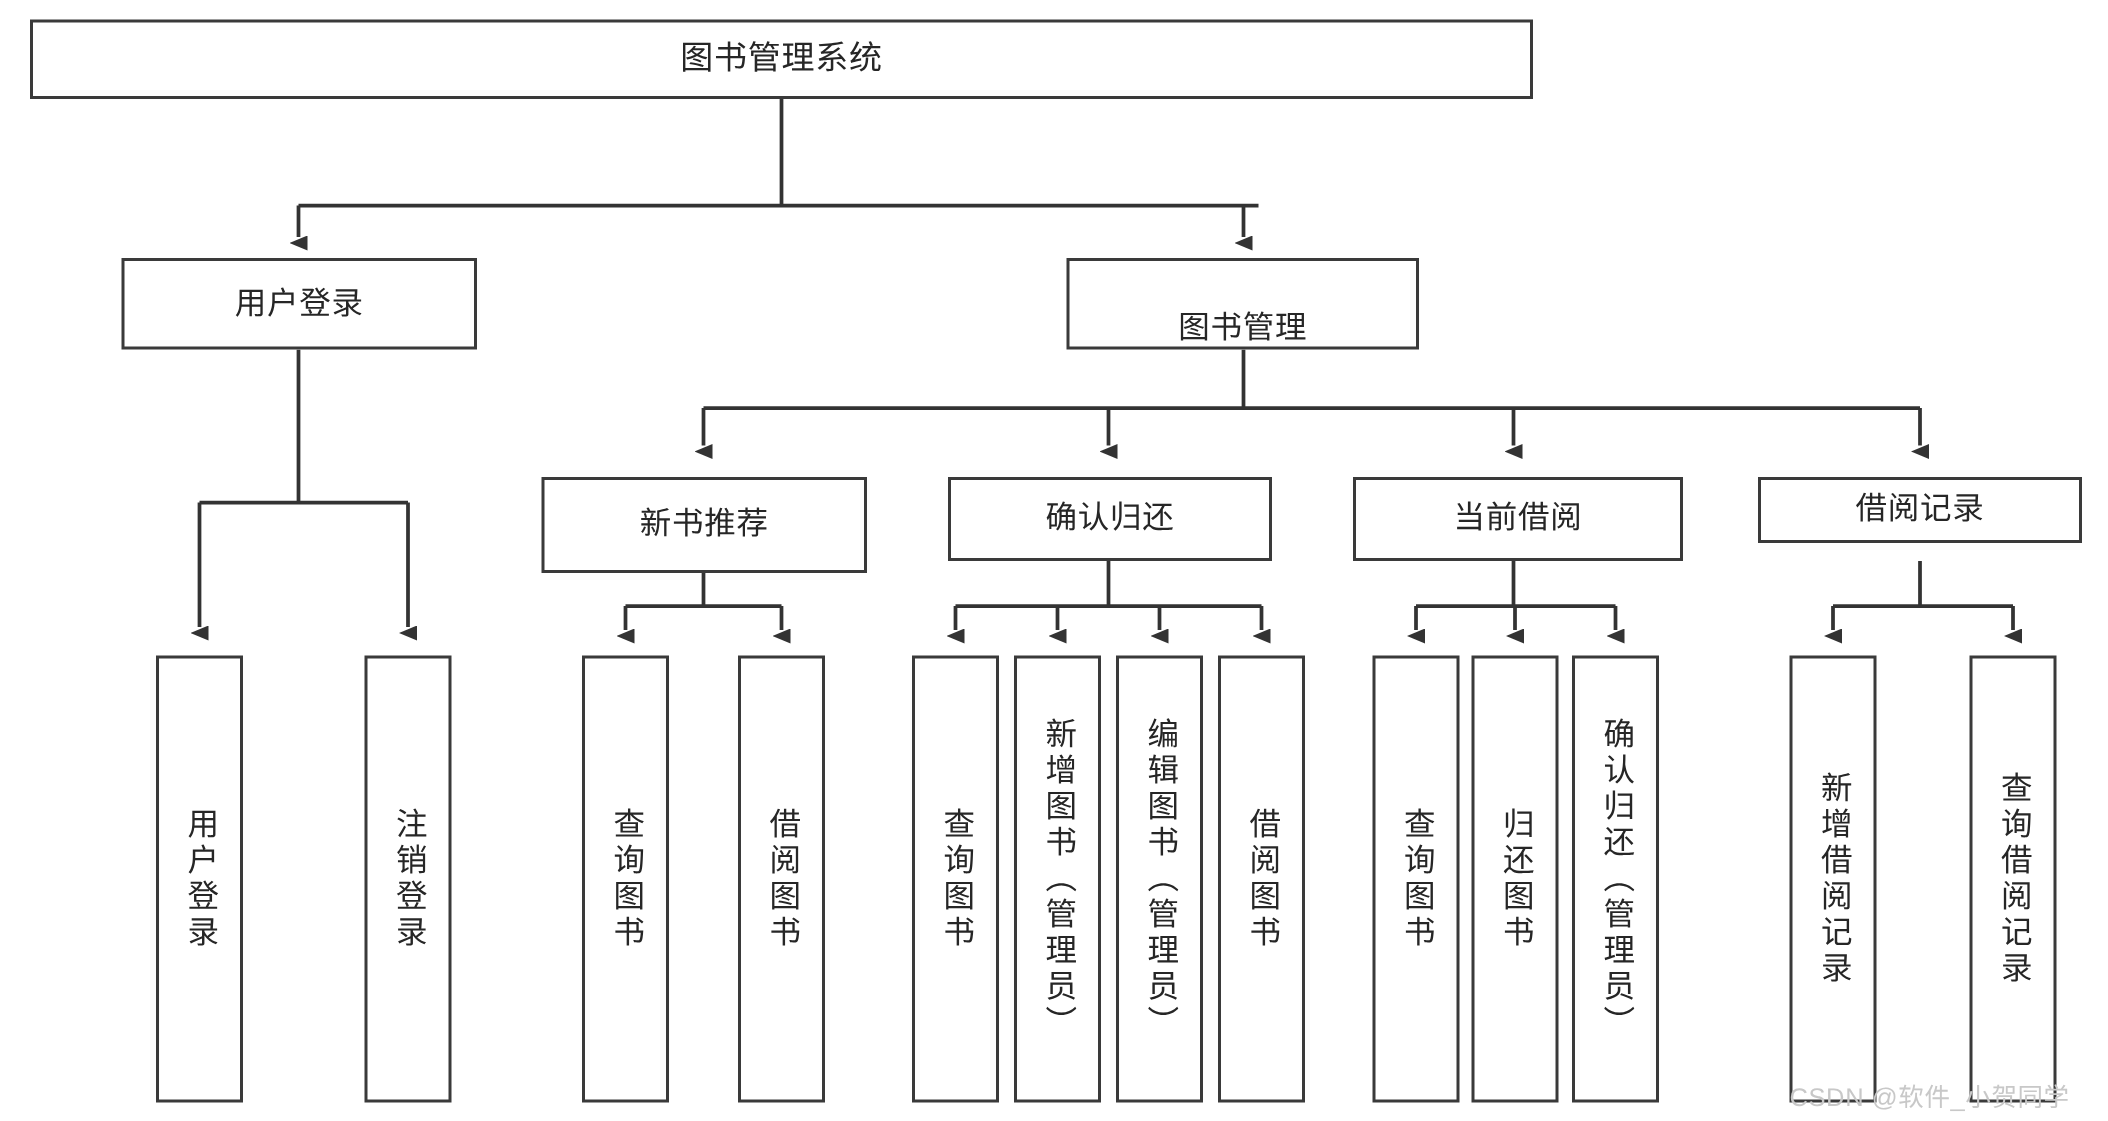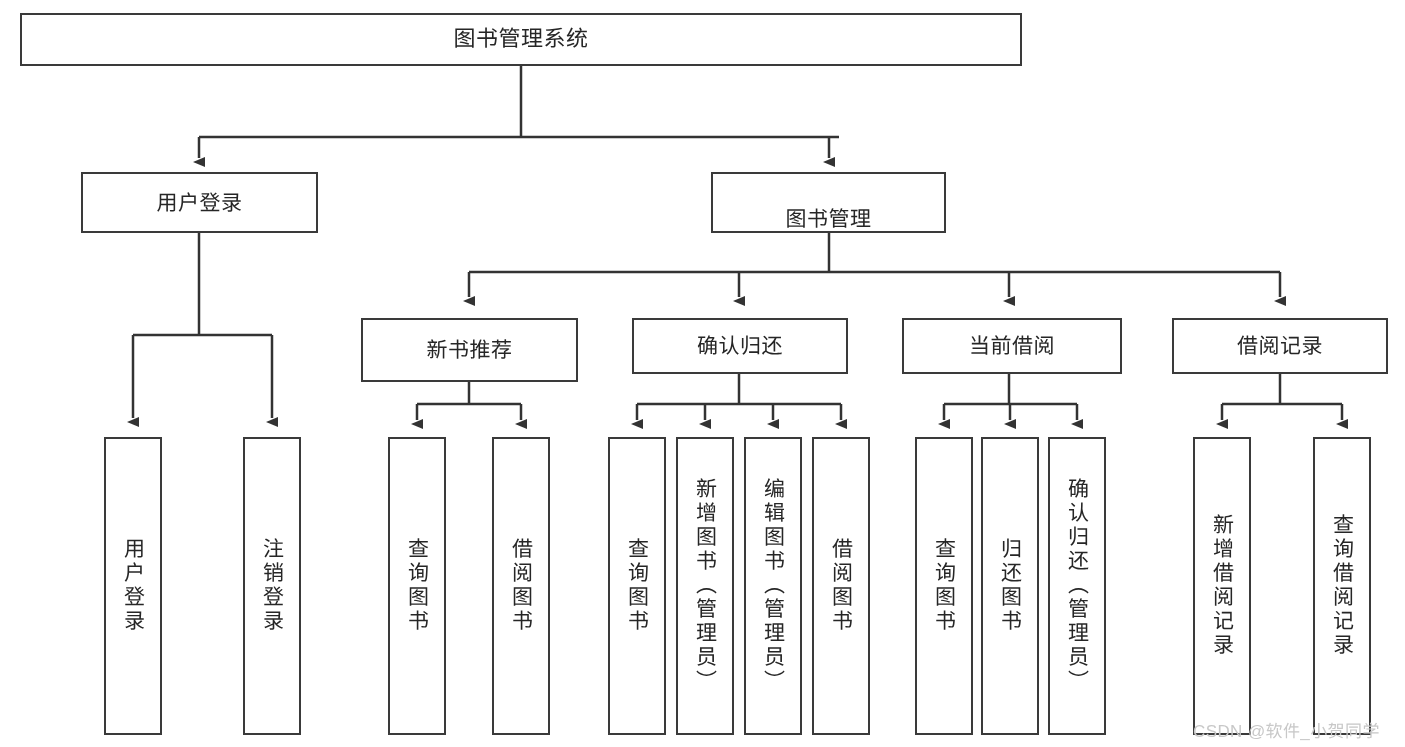--- a/index.html
+++ b/index.html
@@ -142,21 +142,21 @@
 
   <div class="node h" style="left:361px; top:318px; width:217px; height:64px;">
     <span class="label">新书推荐</span>
   </div>
   <div class="node h" style="left:632px; top:318px; width:216px; height:56px;">
     <span class="label">确认归还</span>
   </div>
   <div class="node h" style="left:902px; top:318px; width:220px; height:56px;">
     <span class="label">当前借阅</span>
   </div>
-  <div class="node h" style="left:1172px; top:318px; width:216px; height:56px;">
+  <div class="node h" style="left:1172px; top:318px; width:216px; height:44px;">
     <span class="label">借阅记录</span>
   </div>
 
   <div class="node v" style="left:104px; top:437px; width:58px; height:298px;">
     <span class="label">用户登录</span>
   </div>
   <div class="node v" style="left:243px; top:437px; width:58px; height:298px;">
     <span class="label">注销登录</span>
   </div>
 

